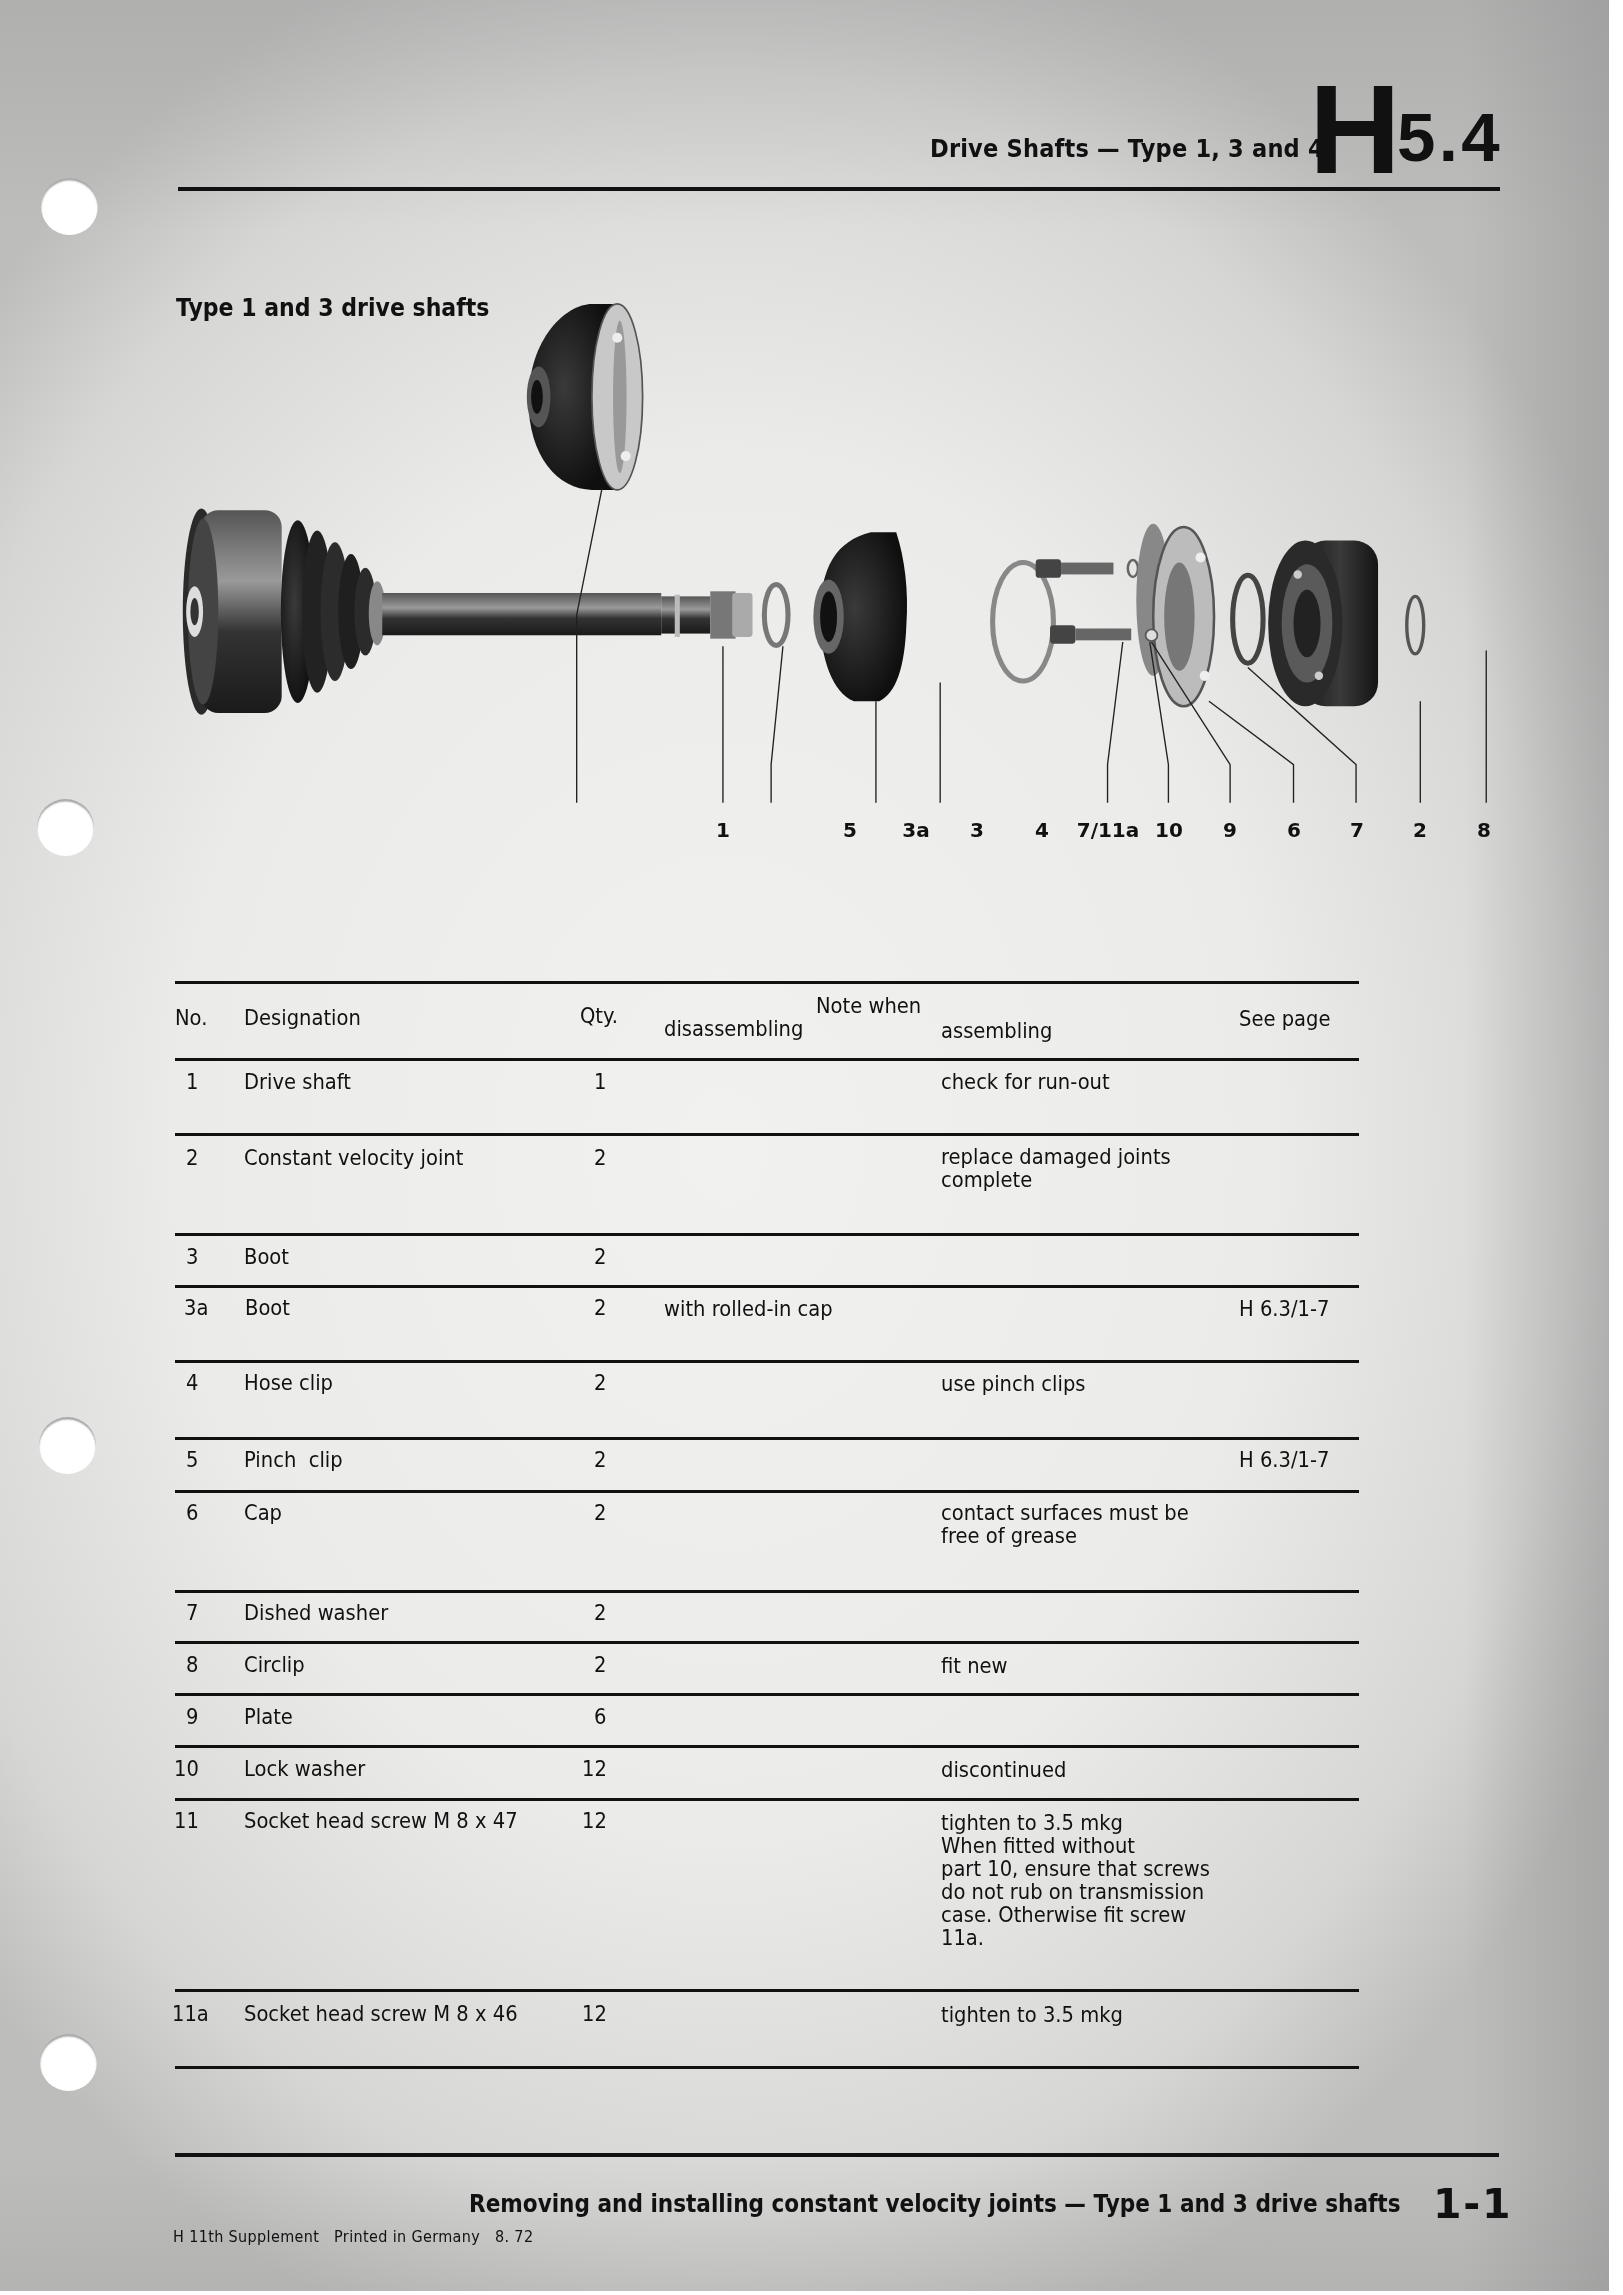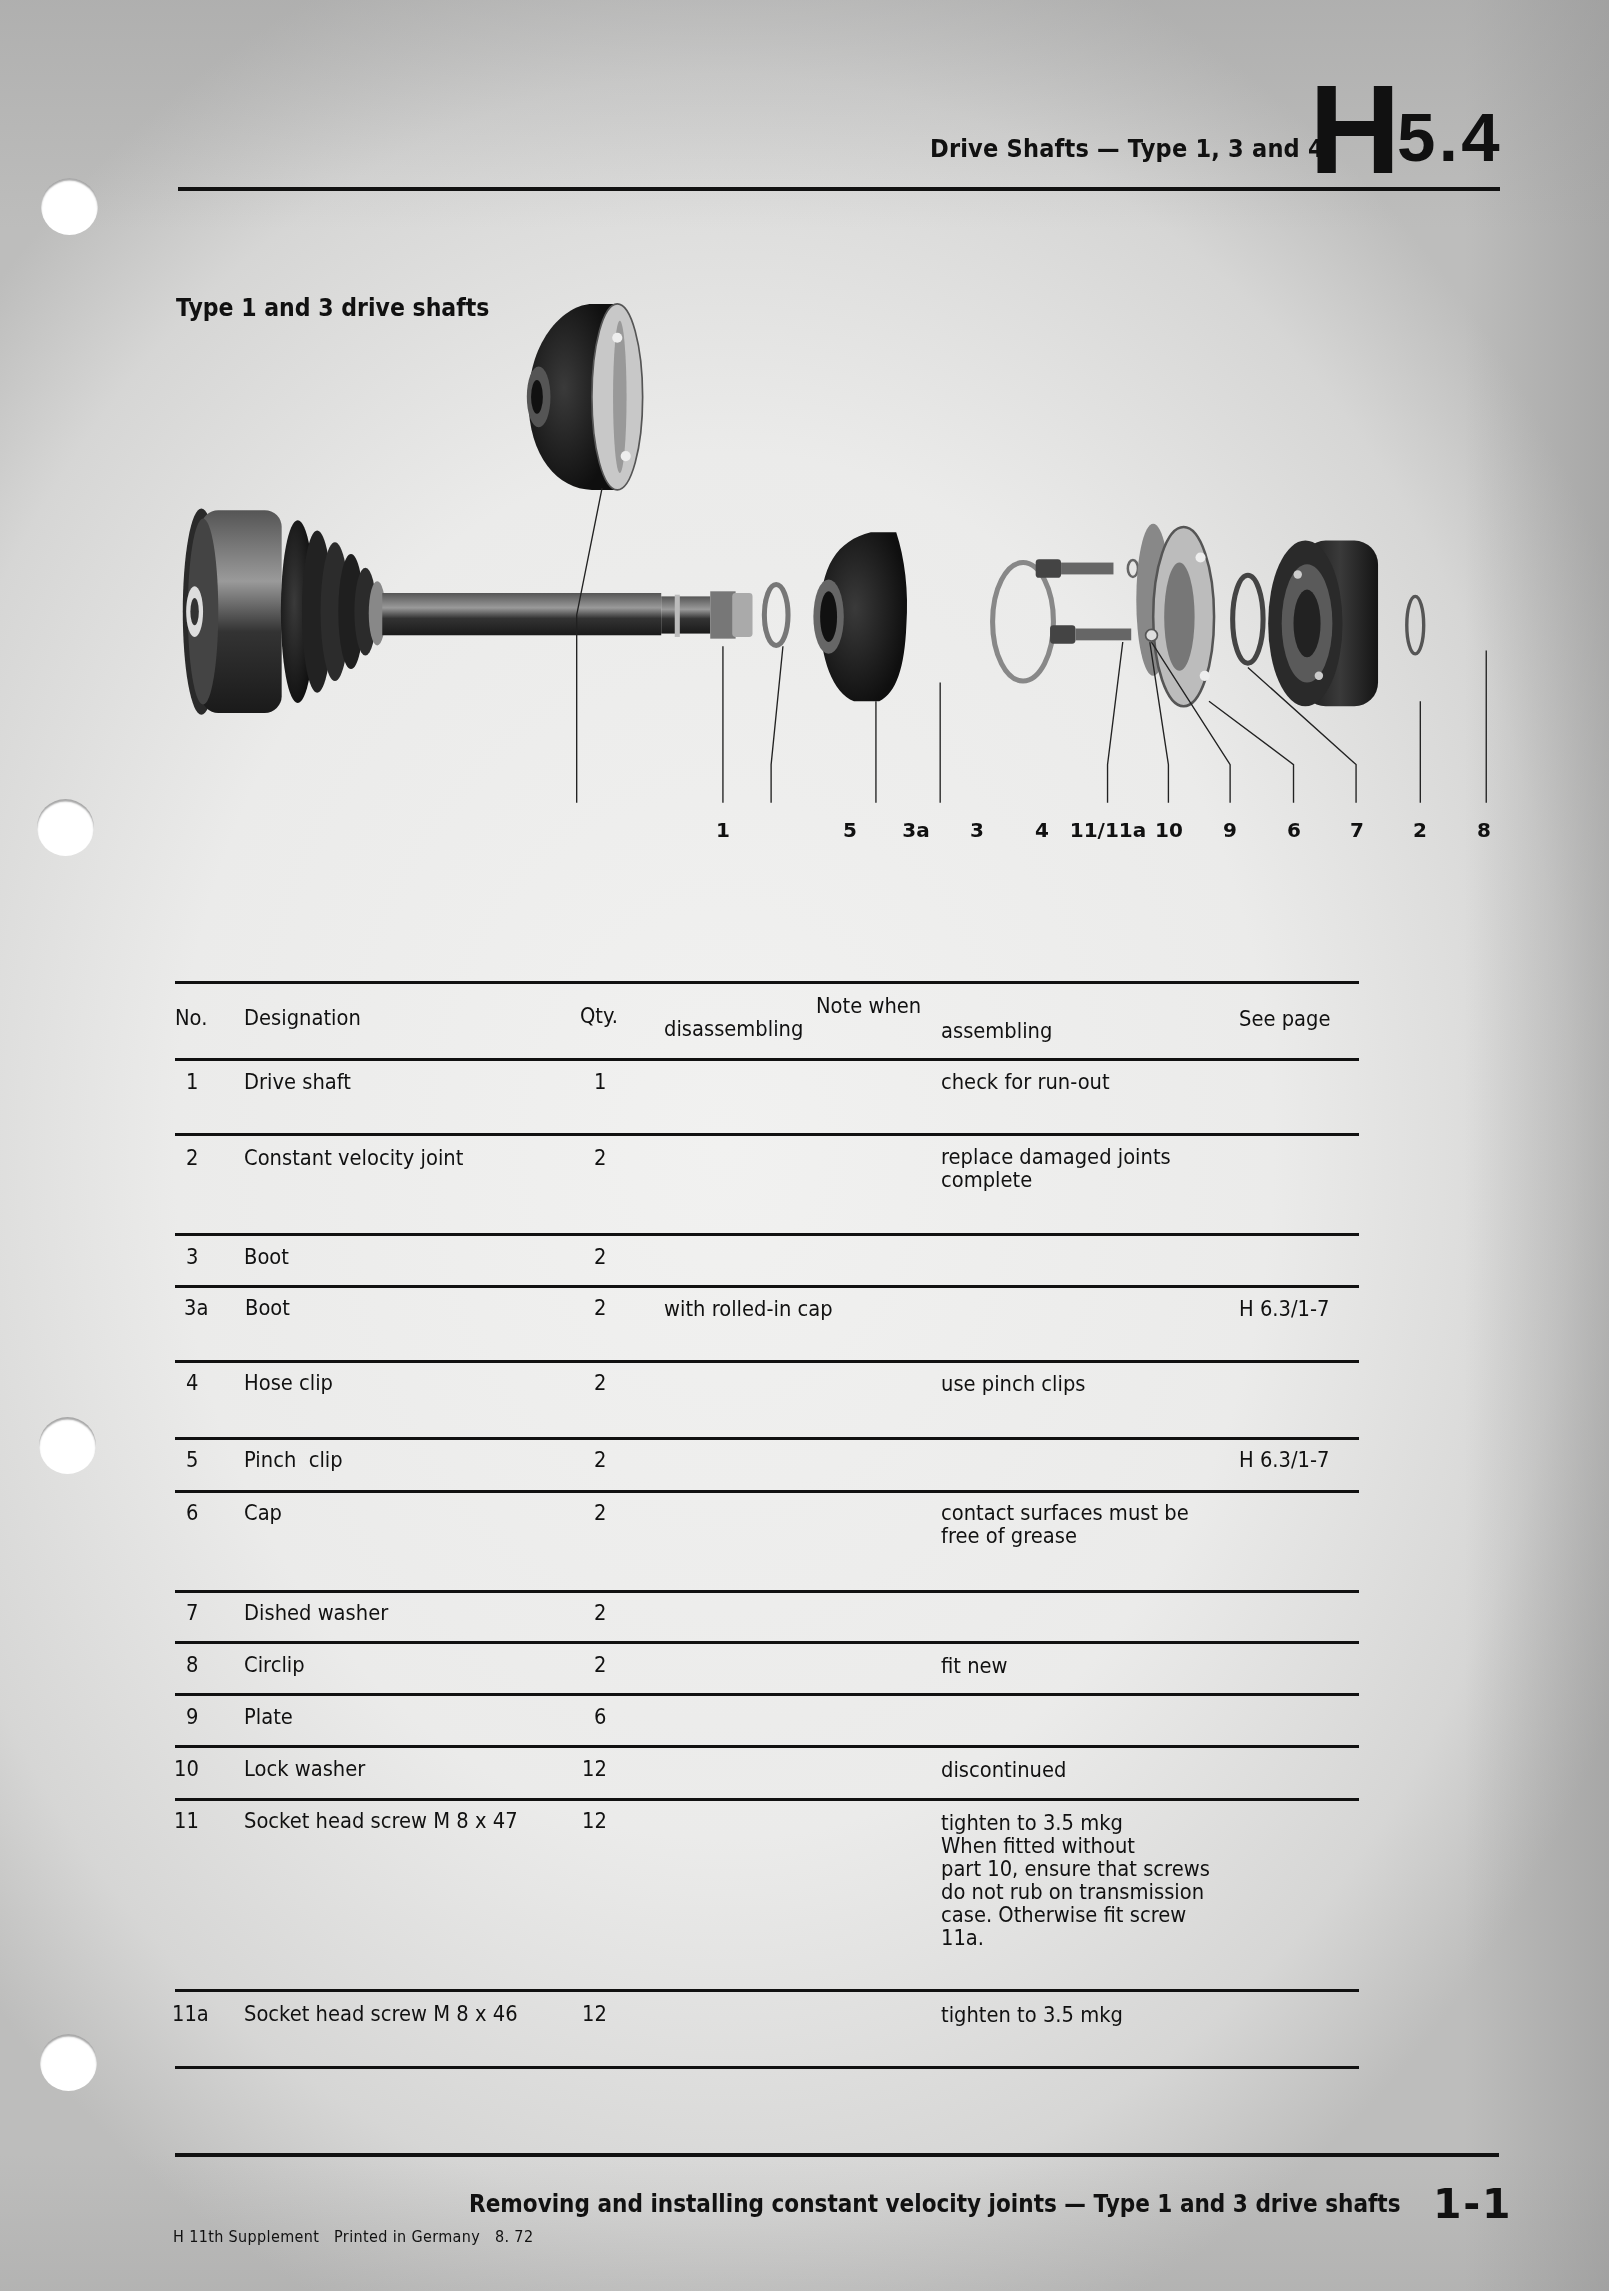--- a/index.html
+++ b/index.html
@@ -192,21 +192,21 @@
     <line x1="1480" y1="490" x2="1480" y2="610"></line>
     <line x1="1558" y1="430" x2="1558" y2="610"></line>
   </g>
 </svg>
 
 <div class="callout" style="left:723px;">1</div>
 <div class="callout" style="left:850px;">5</div>
 <div class="callout" style="left:916px;">3a</div>
 <div class="callout" style="left:977px;">3</div>
 <div class="callout" style="left:1042px;">4</div>
-<div class="callout" style="left:1108px;">11/11a</div>
+<div class="callout" style="left:1108px;">7/11a</div>
 <div class="callout" style="left:1169px;">10</div>
 <div class="callout" style="left:1230px;">9</div>
 <div class="callout" style="left:1294px;">6</div>
 <div class="callout" style="left:1357px;">7</div>
 <div class="callout" style="left:1420px;">2</div>
 <div class="callout" style="left:1484px;">8</div>
 
 <div class="rule" style="left:175px; top:981px; width:1184px; height:3.4px;"></div>
 <div class="rule" style="left:175px; top:1058px; width:1184px; height:3.4px;"></div>
 <div class="rule" style="left:175px; top:1133px; width:1184px; height:3.4px;"></div>

